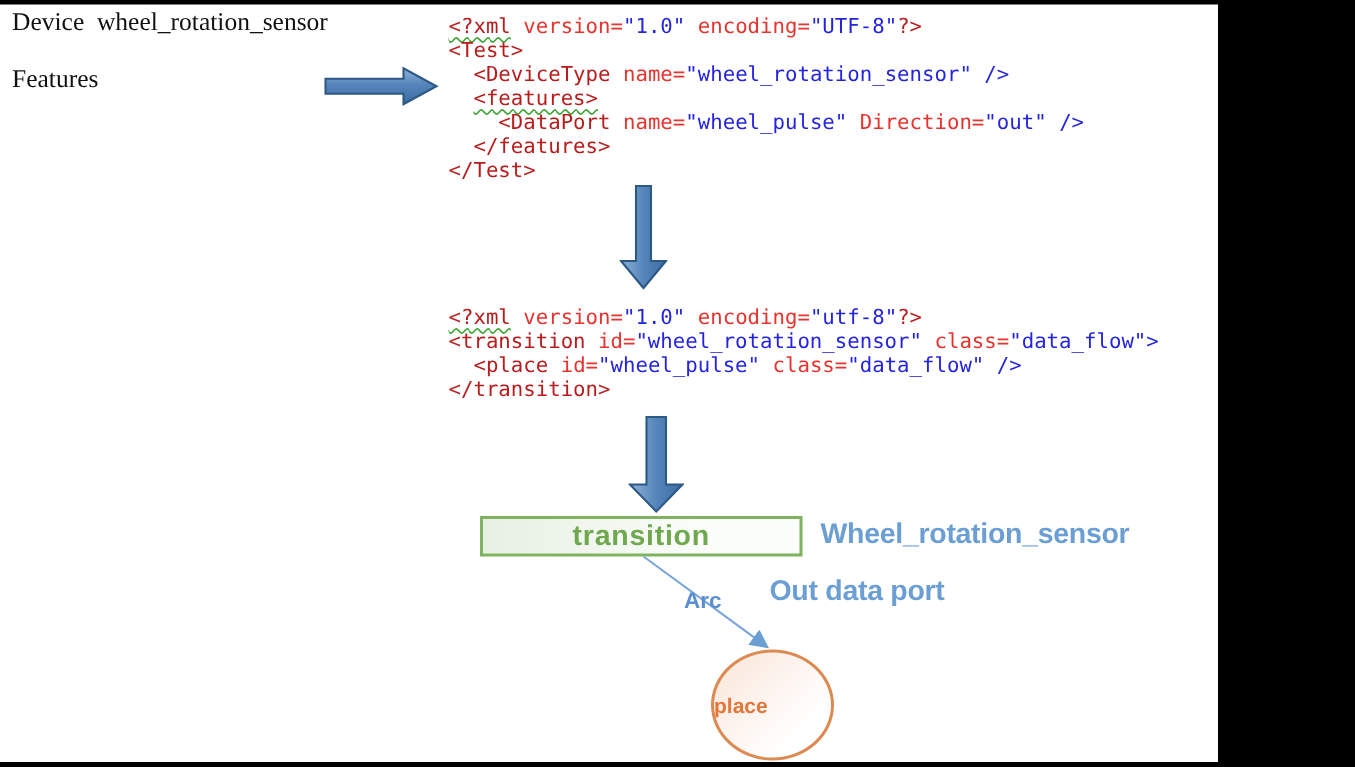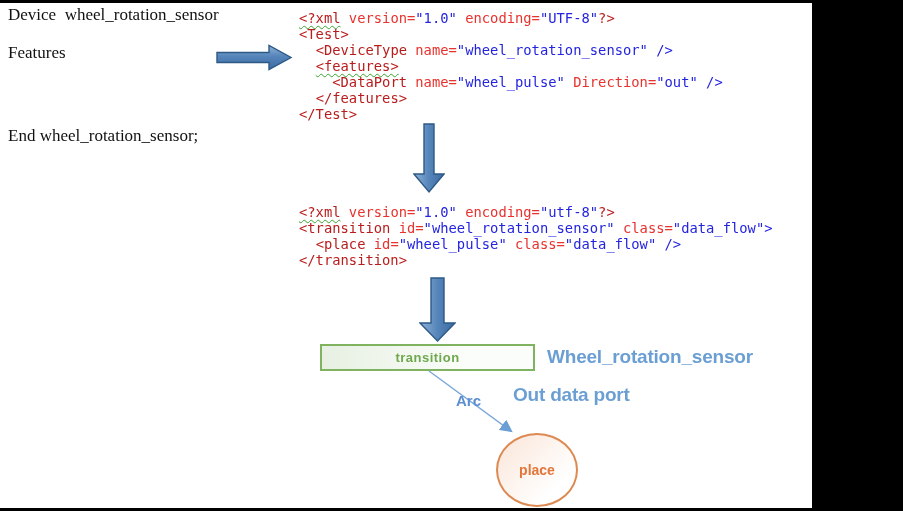--- a/index.html
+++ b/index.html
@@ -23,40 +23,39 @@
             text-decoration-color:#3aa52f;text-decoration-thickness:1px;
             text-underline-offset:2px;}
 
   
   .arrow{position:absolute;}
 
   
   .transition-node{position:absolute;left:320px;top:341px;width:211px;height:23px;
       border:2px solid #7fb35f;background:linear-gradient(to right,#e7f0e2,#fbfdfa 70%);
       display:flex;align-items:center;justify-content:center;}
-  .transition-node span{color:#6fa84e;font-size:13px;font-weight:bold;letter-spacing:.5px;}
-  .place-node{position:absolute;left:496px;top:430px;width:78px;height:70px;
+  .transition-node span{color:#6fa84e;font-size:19px;font-weight:bold;letter-spacing:.5px;}
+  .place-node{position:absolute;left:474px;top:430px;width:78px;height:70px;
       border:2px solid #dd8a52;border-radius:50%;
       background:linear-gradient(135deg,#fae5d8,#ffffff 75%);
-      display:flex;align-items:center;justify-content:center;}
+      display:flex;align-items:center;}
   .place-node span{color:#e2763b;font-size:14px;font-weight:bold;}
 
   .blue-label{position:absolute;color:#6b9fd4;font-size:19px;font-weight:bold;
               letter-spacing:-0.2px;white-space:pre;}
   .arc-label{position:absolute;left:456px;top:389px;color:#5b8fd0;font-size:15px;font-weight:bold;}
 </style>
 </head>
 <body>
 
 <div class="frame">
   <div class="canvas">
 
     <div class="aadl-line" style="top:2px">Device  wheel_rotation_sensor</div>
     <div class="aadl-line" style="top:40px">Features</div>
-    <div class="aadl-line" style="top:123px">End wheel_rotation_sensor;</div>
 
     <svg class="arrow" style="left:216px;top:41px" width="77" height="27" viewBox="0 0 77 27">
       <defs>
         <linearGradient id="gR" x1="0" y1="0" x2="0" y2="1">
           <stop offset="0" stop-color="#8fb1d6"></stop>
             <stop offset="0.45" stop-color="#5585ba"></stop>
             <stop offset="1" stop-color="#3c6ba0"></stop>
         </linearGradient>
       </defs>
       <polygon points="1,8.5 53,8.5 53,1.5 75,13.5 53,25.5 53,18.5 1,18.5" fill="url(#gR)" stroke="#2d5986" stroke-width="1.4"></polygon>

